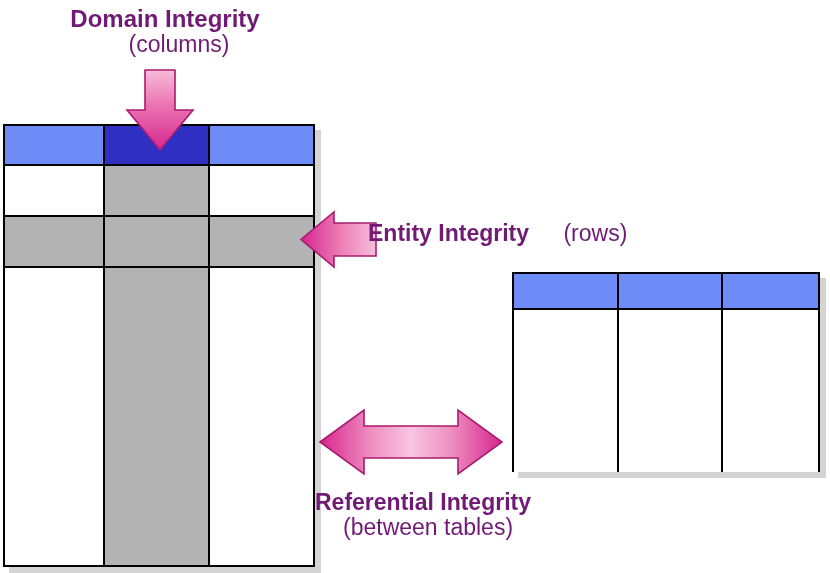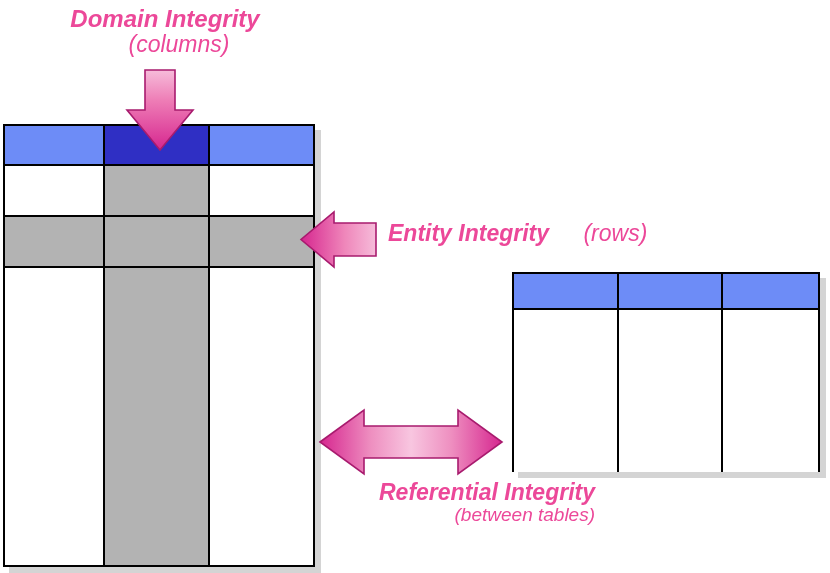--- a/index.html
+++ b/index.html
@@ -15,22 +15,21 @@
     overflow: hidden;
     font-family: "Liberation Sans", sans-serif;
     color: #000000;
   }
 
   
   .label {
     position: absolute;
     white-space: nowrap;
     line-height: 1.08;
-    color: #ec4899;
-    font-style: italic;
+    color: #701a75;
   }
   .label .bold {
     font-weight: bold;
   }
   .label .reg {
     font-weight: normal;
     padding-left: 28px;
   }
 
   #label-domain {
@@ -39,35 +38,35 @@
     width: 330px;
     text-align: center;
     font-size: 24px;
   }
   #label-domain .line2 {
     display: block;
     font-size: 23px;
   }
 
   #label-entity {
-    left: 388px;
+    left: 368px;
     top: 221px;
     font-size: 23px;
   }
 
   #label-referential {
     left: 315px;
-    top: 480px;
+    top: 490px;
     width: 280px;
-    text-align: right;
+    text-align: left;
     font-size: 23px;
   }
   #label-referential .line2 {
     display: block;
-    font-size: 19px;
+    font-size: 23px;
   }
 
   
   .table-shadow {
     position: absolute;
     background: #d4d4d4;
   }
   .table {
     position: absolute;
     border: 2px solid #000000;

